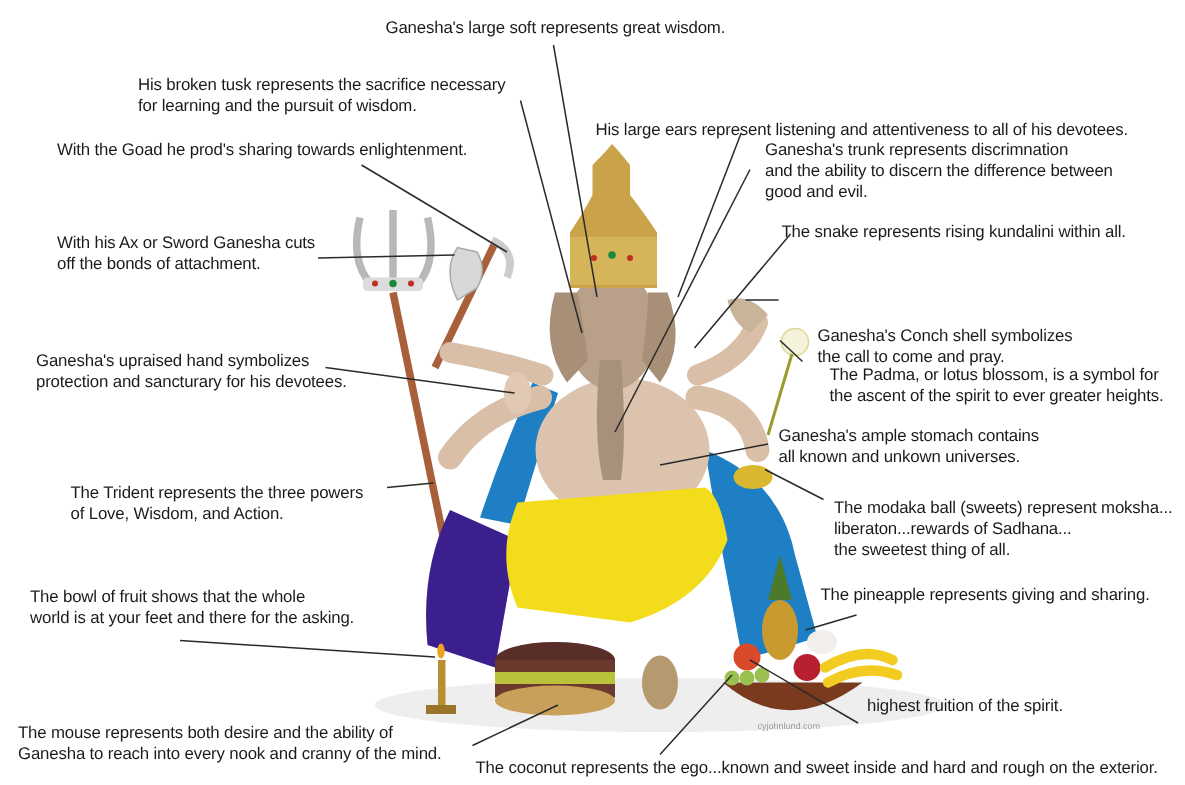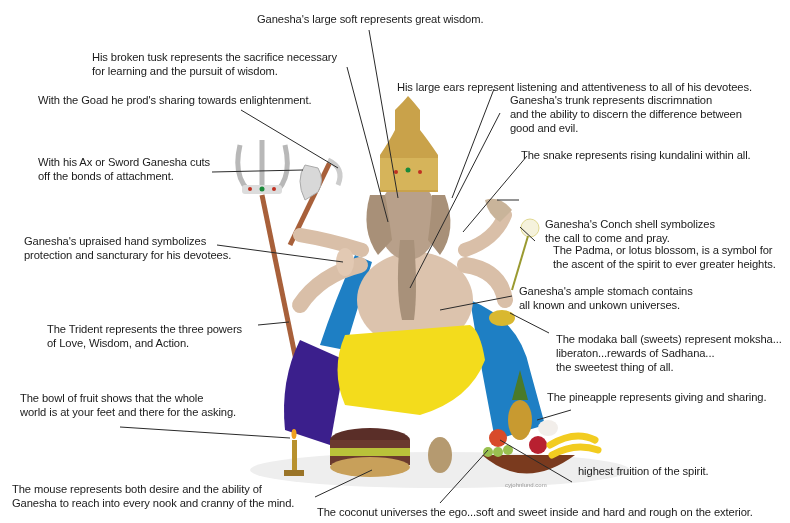--- a/index.html
+++ b/index.html
@@ -189,16 +189,16 @@
 <div class="label" style="left:578px; top:464px;">
   <div>highest fruition of the spirit.</div>
 </div>
 
 <div class="label" style="left:12px; top:482px;">
   <div>The mouse represents both desire and the ability of</div>
   <div>Ganesha to reach into every nook and cranny of the mind.</div>
 </div>
 
 <div class="label" style="left:317px; top:505px;">
-  <div>The coconut universes the ego...soft and sweet inside and hard and rough on the exterior.</div>
+  <div>The coconut represents the ego...known and sweet inside and hard and rough on the exterior.</div>
 </div>
 
 <div class="credit" style="left:505px; top:482px;">cyjohnlund.com</div>
 
 </body></html>

